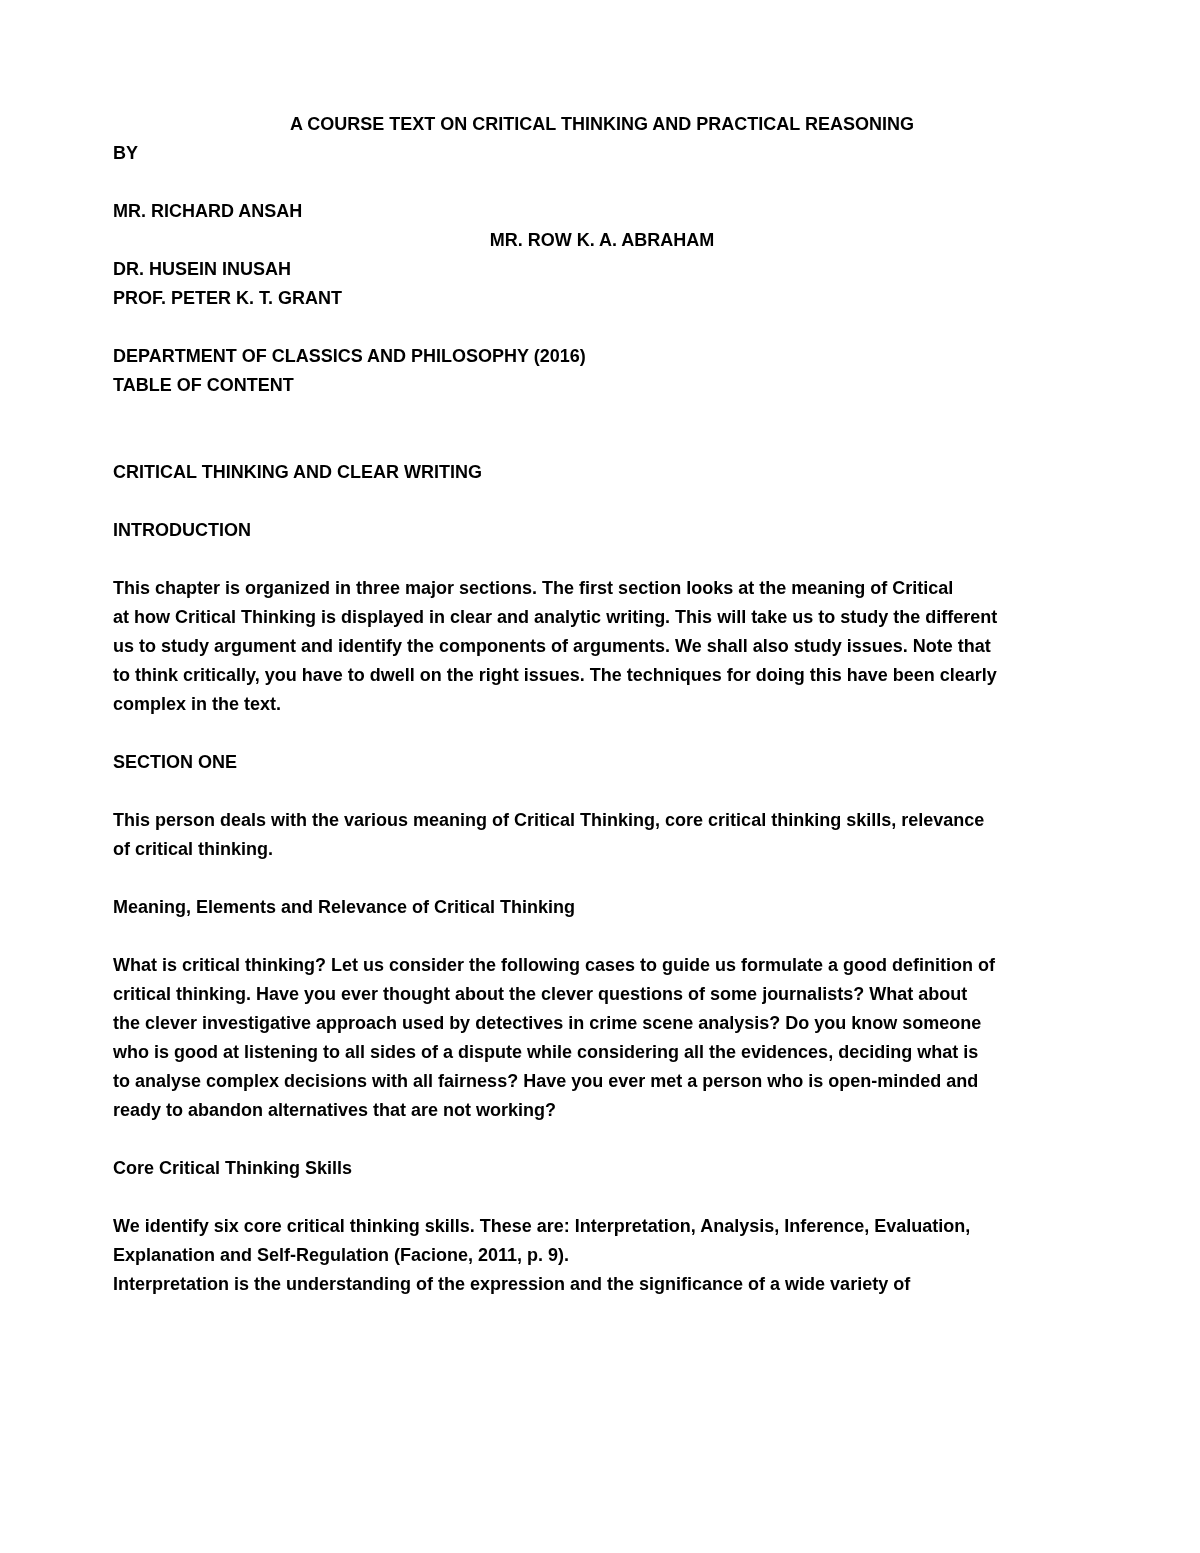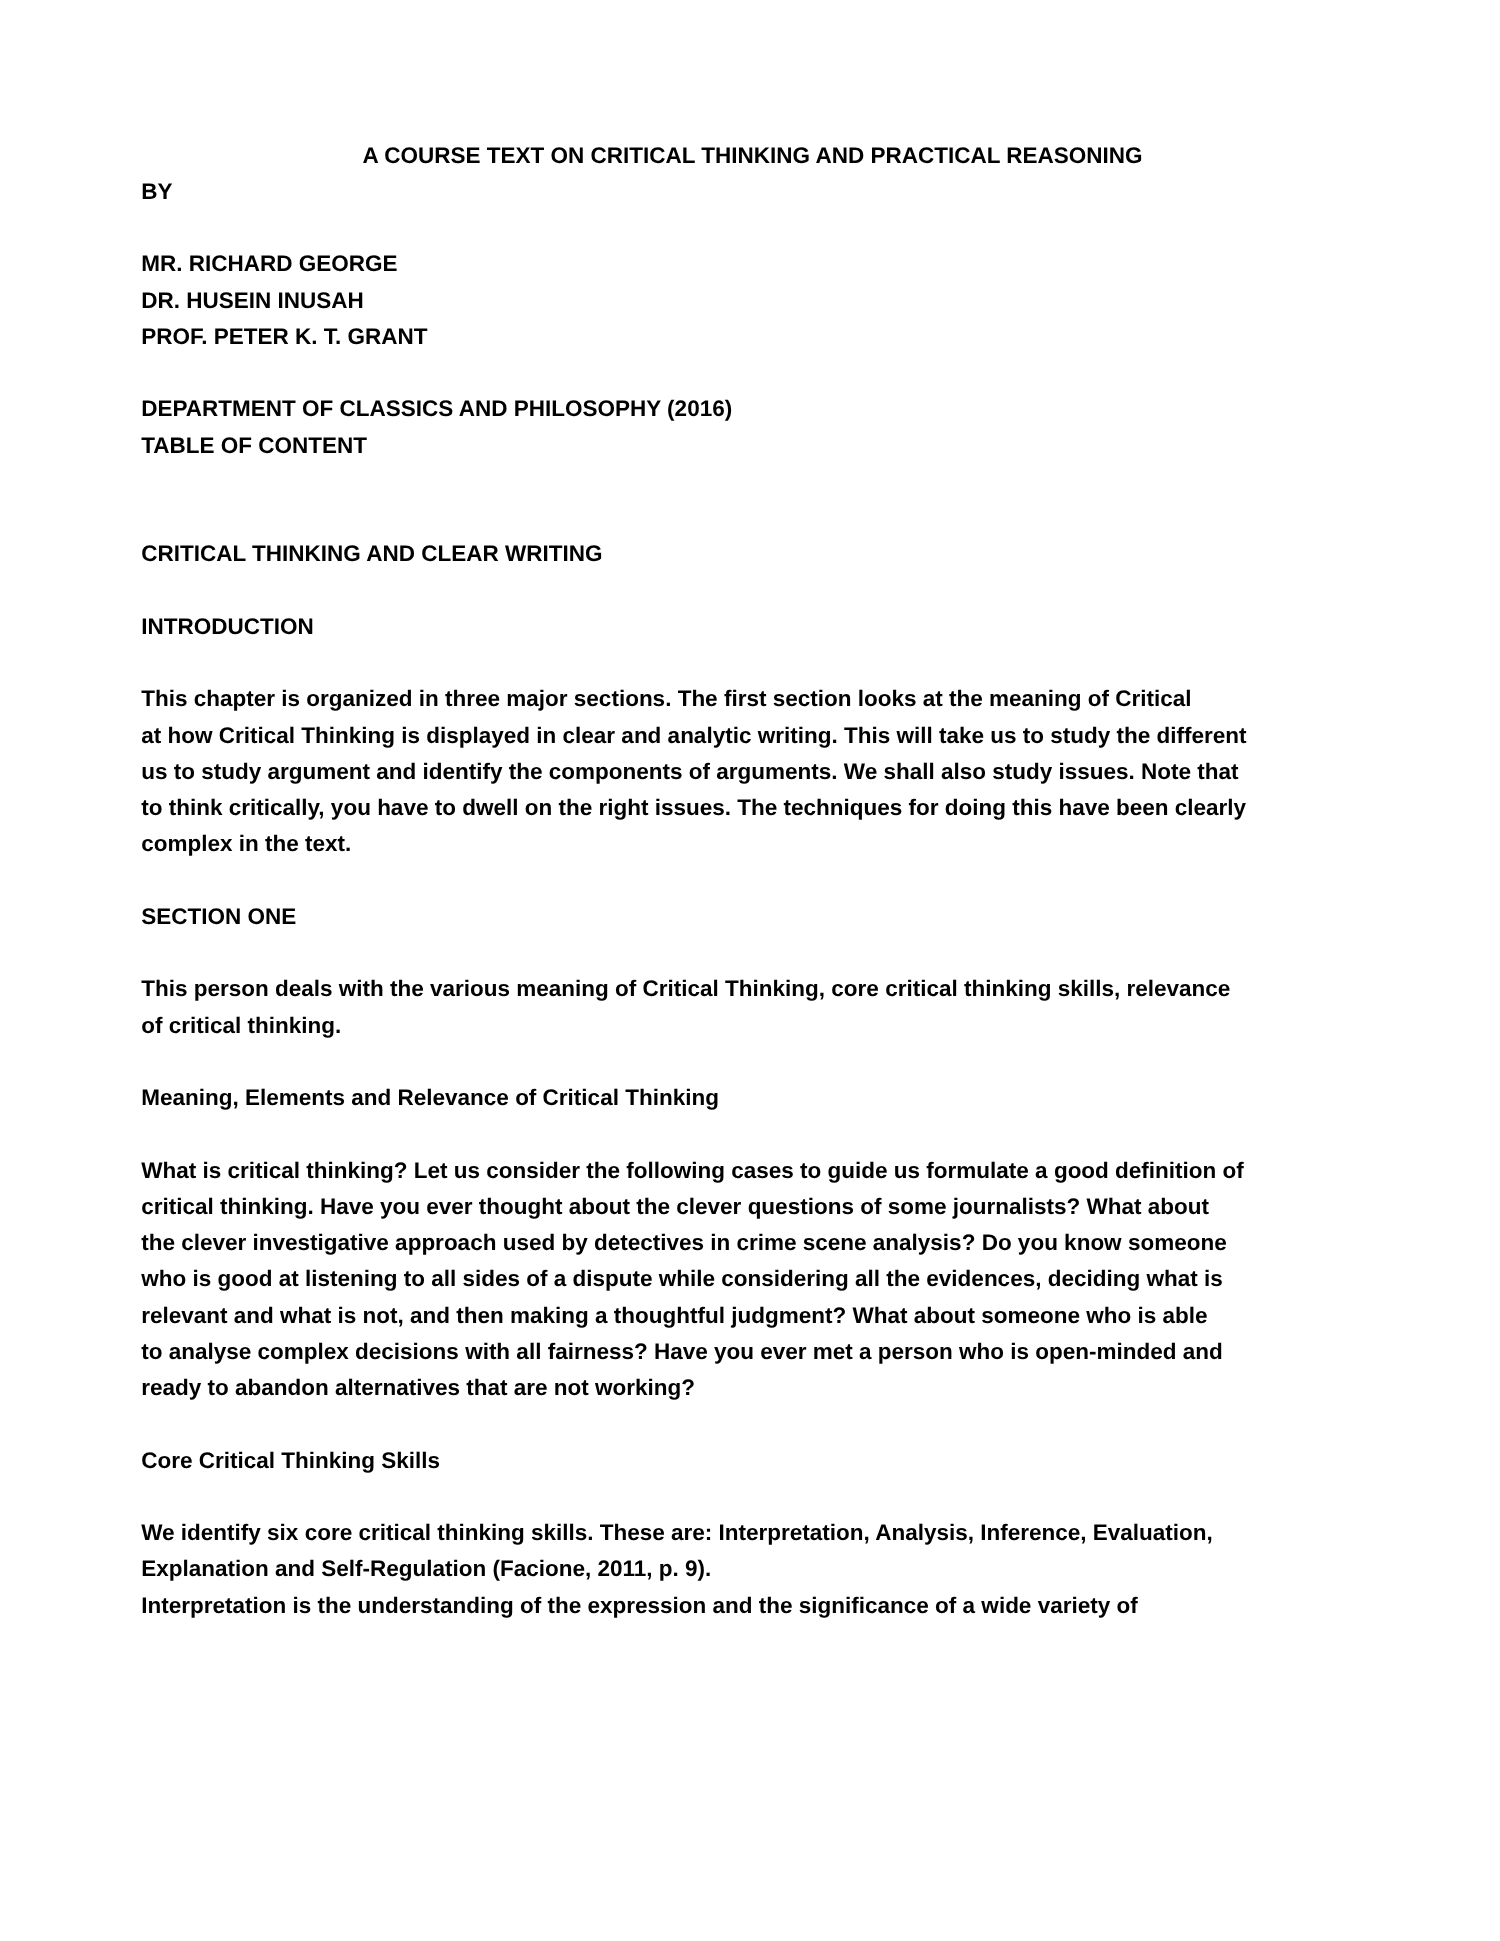--- a/index.html
+++ b/index.html
@@ -41,21 +41,22 @@
 <body>
 
 <div class="page">
   <div class="content">
 
     <div class="ln center">A COURSE TEXT ON CRITICAL THINKING AND PRACTICAL REASONING</div>
     <div class="ln">BY</div>
 
     <div class="sp"></div>
 
-    <div class="ln">MR. RICHARD GEORGE</div>
+    <div class="ln">MR. RICHARD ANSAH</div>
+    <div class="ln center">MR. ROW K. A. ABRAHAM</div>
     <div class="ln">DR. HUSEIN INUSAH</div>
     <div class="ln">PROF. PETER K. T. GRANT</div>
 
     <div class="sp"></div>
 
     <div class="ln">DEPARTMENT OF CLASSICS AND PHILOSOPHY (2016)</div>
     <div class="ln">TABLE OF CONTENT</div>
 
     <div class="sp"></div>
 
@@ -88,21 +89,20 @@
     <div class="sp"></div>
 
     <div class="ln">Meaning, Elements and Relevance of Critical Thinking</div>
 
     <div class="sp"></div>
 
     <div class="ln">What is critical thinking? Let us consider the following cases to guide us formulate a good definition of</div>
     <div class="ln">critical thinking. Have you ever thought about the clever questions of some journalists? What about</div>
     <div class="ln">the clever investigative approach used by detectives in crime scene analysis? Do you know someone</div>
     <div class="ln">who is good at listening to all sides of a dispute while considering all the evidences, deciding what is</div>
-    <div class="ln">relevant and what is not, and then making a thoughtful judgment? What about someone who is able</div>
     <div class="ln">to analyse complex decisions with all fairness? Have you ever met a person who is open-minded and</div>
     <div class="ln">ready to abandon alternatives that are not working?</div>
 
     <div class="sp"></div>
 
     <div class="ln">Core Critical Thinking Skills</div>
 
     <div class="sp"></div>
 
     <div class="ln">We identify six core critical thinking skills. These are: Interpretation, Analysis, Inference, Evaluation,</div>

